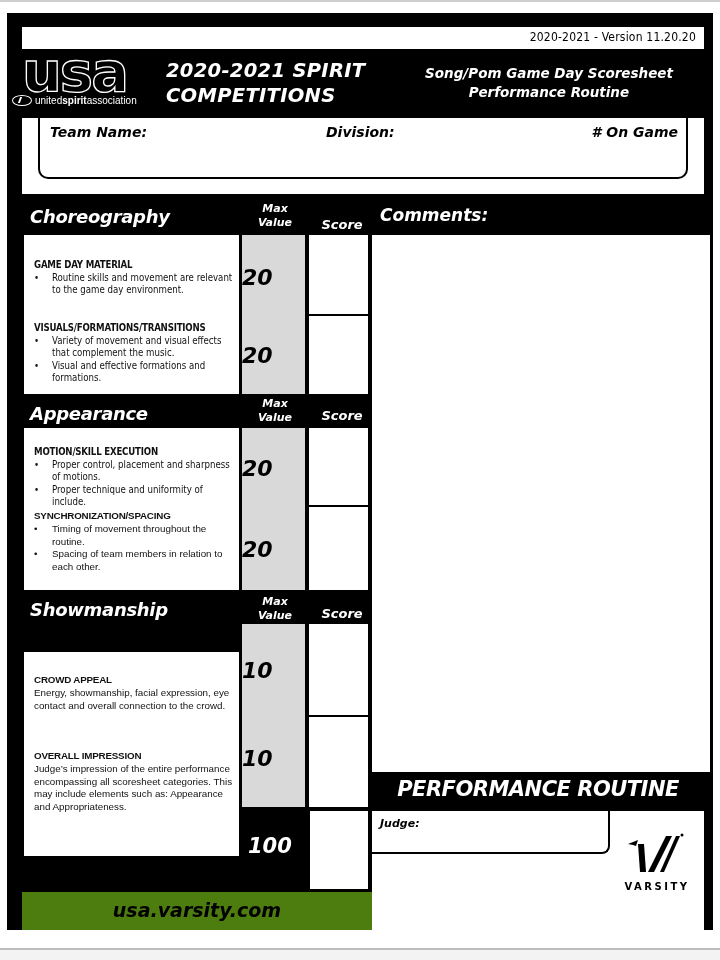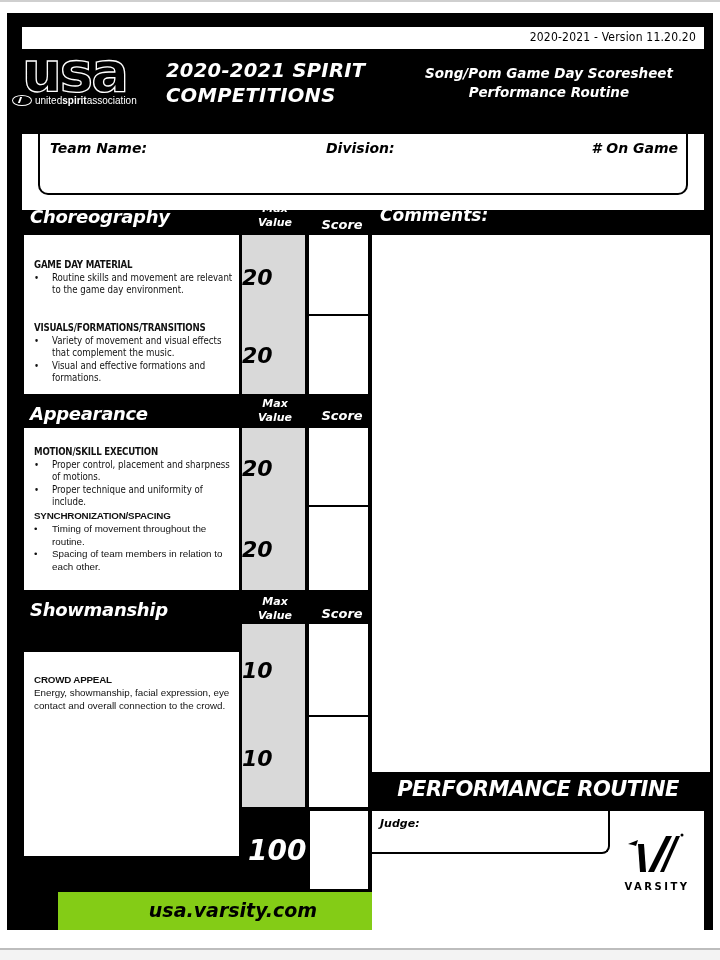--- a/index.html
+++ b/index.html
@@ -20,21 +20,21 @@
   .logo-usa { position: absolute; left: 10px; top: -8px; font-family: "DejaVu Sans", sans-serif; font-weight: bold; font-size: 56px; letter-spacing: -2px; color: #000; -webkit-text-stroke: 1.3px #fff; line-height: 60px; }
   .logo-sub { position: absolute; left: 0; top: 45px; width: 145px; display: flex; align-items: center; gap: 3px; color: #fff; font-size: 10px; white-space: nowrap; }
   .logo-sub .oval { width: 20px; height: 11px; border: 1.3px solid #fff; border-radius: 50%; position: relative; }
   .logo-sub .oval::after { content: ""; position: absolute; left: 6px; top: 1px; width: 5px; height: 6px; border-left: 2px solid #fff; transform: skewX(-20deg); }
   .logo-sub b { font-weight: bold; }
 
   .comp-title { position: absolute; left: 166px; top: 58px; color: #fff; font-family: "DejaVu Sans", sans-serif; font-weight: bold; font-style: italic; font-size: 19.5px; line-height: 25px; letter-spacing: 0.3px; }
   .sheet-title { position: absolute; left: 396px; top: 64px; width: 306px; text-align: center; color: #fff; font-family: "DejaVu Sans", sans-serif; font-weight: bold; font-style: italic; font-size: 13.5px; line-height: 19px; }
 
   
-  .team-area { position: absolute; left: 22px; top: 118px; width: 682px; height: 76px; background: #fff; margin-top: 16px; }
+  .team-area { position: absolute; left: 22px; top: 118px; width: 682px; height: 76px; background: #fff; }
   .team-box { position: absolute; left: 16px; top: -2px; width: 650px; height: 63px; border: 2.5px solid #000; border-top: none; border-radius: 0 0 10px 10px; }
   .team-label { position: absolute; top: 8px; font-family: "DejaVu Sans", sans-serif; font-weight: bold; font-style: italic; font-size: 14px; color: #000; }
 
   
   .sec-head { position: absolute; left: 22px; height: 36px; }
   .sec-title { position: absolute; left: 8px; color: #fff; font-family: "DejaVu Sans", sans-serif; font-weight: bold; font-style: italic; font-size: 18px; letter-spacing: -0.3px; }
   .sec-max { position: absolute; left: 228px; width: 50px; text-align: center; color: #fff; font-family: "DejaVu Sans", sans-serif; font-weight: bold; font-style: italic; font-size: 11px; line-height: 14px; }
   .sec-score { position: absolute; left: 290px; width: 60px; text-align: center; color: #fff; font-family: "DejaVu Sans", sans-serif; font-weight: bold; font-style: italic; font-size: 13px; }
 
   
@@ -58,24 +58,24 @@
   .judge-area { position: absolute; left: 372px; top: 811px; width: 332px; height: 81px; background: #fff; }
   .judge-box { position: absolute; left: 0; top: 0; width: 238px; height: 43px; border: 2.5px solid #000; border-top: none; border-left: none; border-radius: 0 0 8px 0; }
   .judge-label { position: absolute; left: 8px; top: 6px; font-family: "DejaVu Sans", sans-serif; font-weight: bold; font-style: italic; font-size: 11px; color: #000; }
 
   .varsity-logo { position: absolute; left: 612px; top: 832px; width: 90px; height: 80px; }
   .vlogo-mark { position: absolute; left: 12px; top: 0; width: 60px; height: 42px; }
   .vlogo-text { position: absolute; left: 0; top: 48px; width: 90px; text-align: center; font-family: "DejaVu Sans", sans-serif; font-weight: bold; font-size: 10px; letter-spacing: 2.5px; line-height: 14px; color: #000; }
 
   
   .total-label { position: absolute; left: 32px; top: 834px; color: #fff; font-family: "DejaVu Sans", sans-serif; font-weight: bold; font-style: italic; font-size: 23px; letter-spacing: -0.4px; }
-  .total-val { position: absolute; left: 248px; top: 834px; color: #fff; font-family: "DejaVu Sans", sans-serif; font-weight: bold; font-style: italic; font-size: 28px; text-align: right; }
+  .total-val { position: absolute; left: 248px; top: 834px; color: #fff; font-family: "DejaVu Sans", sans-serif; font-weight: bold; font-style: italic; font-size: 21px; text-align: right; }
   .total-score-box { position: absolute; left: 310px; top: 811px; width: 58px; height: 78px; background: #fff; }
 
-  .footer-bar { position: absolute; left: 22px; top: 892px; width: 350px; height: 38px; background: #84cc16; margin-left: 36px; }
+  .footer-bar { position: absolute; left: 22px; top: 892px; width: 350px; height: 38px; background: #4d7c0f; }
   .footer-url { position: absolute; left: 0; top: 7px; width: 350px; text-align: center; font-family: "DejaVu Sans", sans-serif; font-weight: bold; font-style: italic; font-size: 19px; color: #000; }
   .footer-white-right { position: absolute; left: 372px; top: 892px; width: 332px; height: 38px; background: #fff; }
 </style>
 </head>
 <body>
 
 <div class="page-bg"></div>
 <div class="page-bottom-line"></div>
 
 <div class="frame"></div>
@@ -193,20 +193,24 @@
     <div>Max</div>
     <div>Value</div>
   </div>
   <span class="sec-score" style="top:14px;">Score</span>
 </div>
 
 <div class="crit" style="top:652px; height:204px;">
   <div class="crit-text para" style="top:22px;">
     <span class="crit-title">CROWD APPEAL</span>
     <span>Energy, showmanship, facial expression, eye contact and overall connection to the crowd.</span>
+  </div>
+  <div class="crit-text para" style="top:98px;">
+    <span class="crit-title">OVERALL IMPRESSION</span>
+    <span>Judge’s impression of the entire performance encompassing all scoresheet categories. This may include elements such as: Appearance and Appropriateness.</span>
   </div>
 </div>
 <div class="maxcol" style="top:624px; height:183px;">
   <span class="maxval" style="top:34px;">10</span>
   <span class="maxval" style="top:122px;">10</span>
 </div>
 <div class="scorecol" style="top:624px; height:91px;"></div>
 <div class="scorecol" style="top:717px; height:90px;"></div>
 
 <div class="comments-box"></div>

